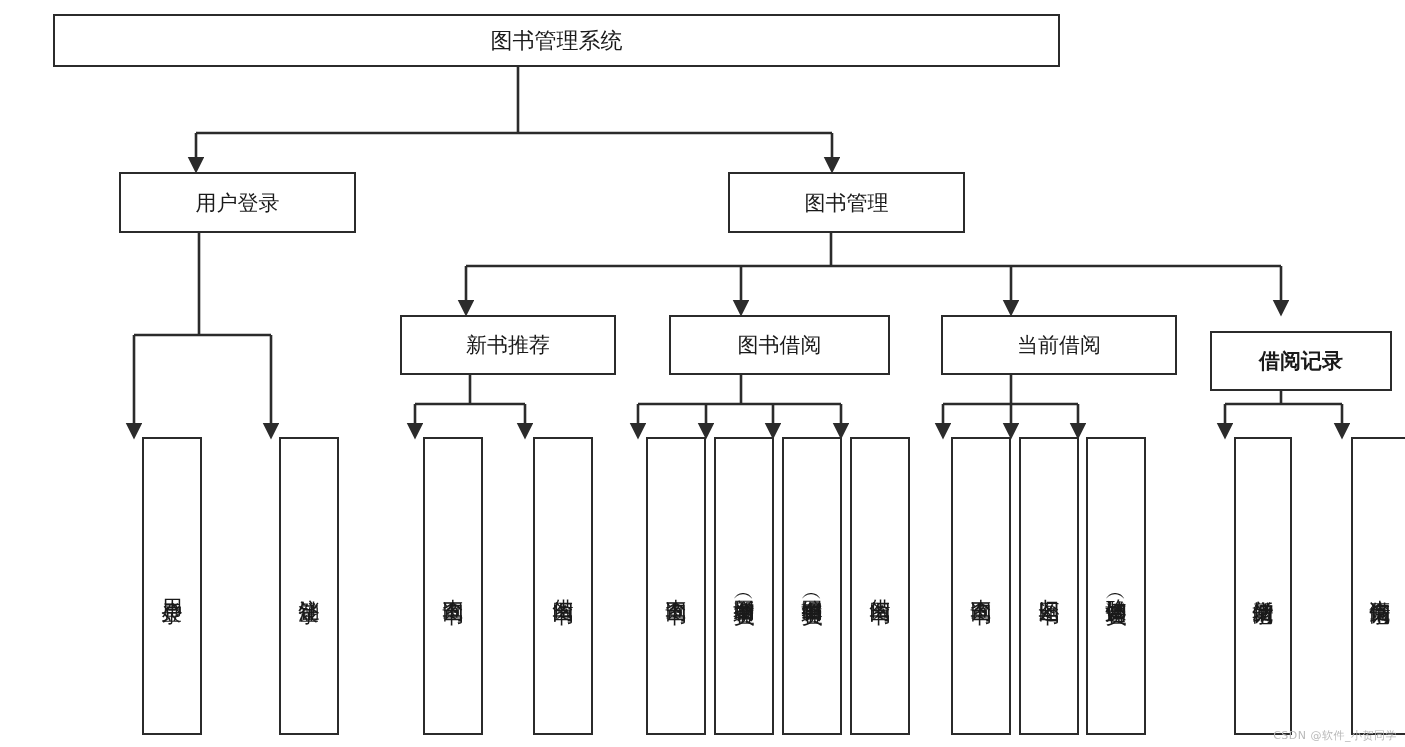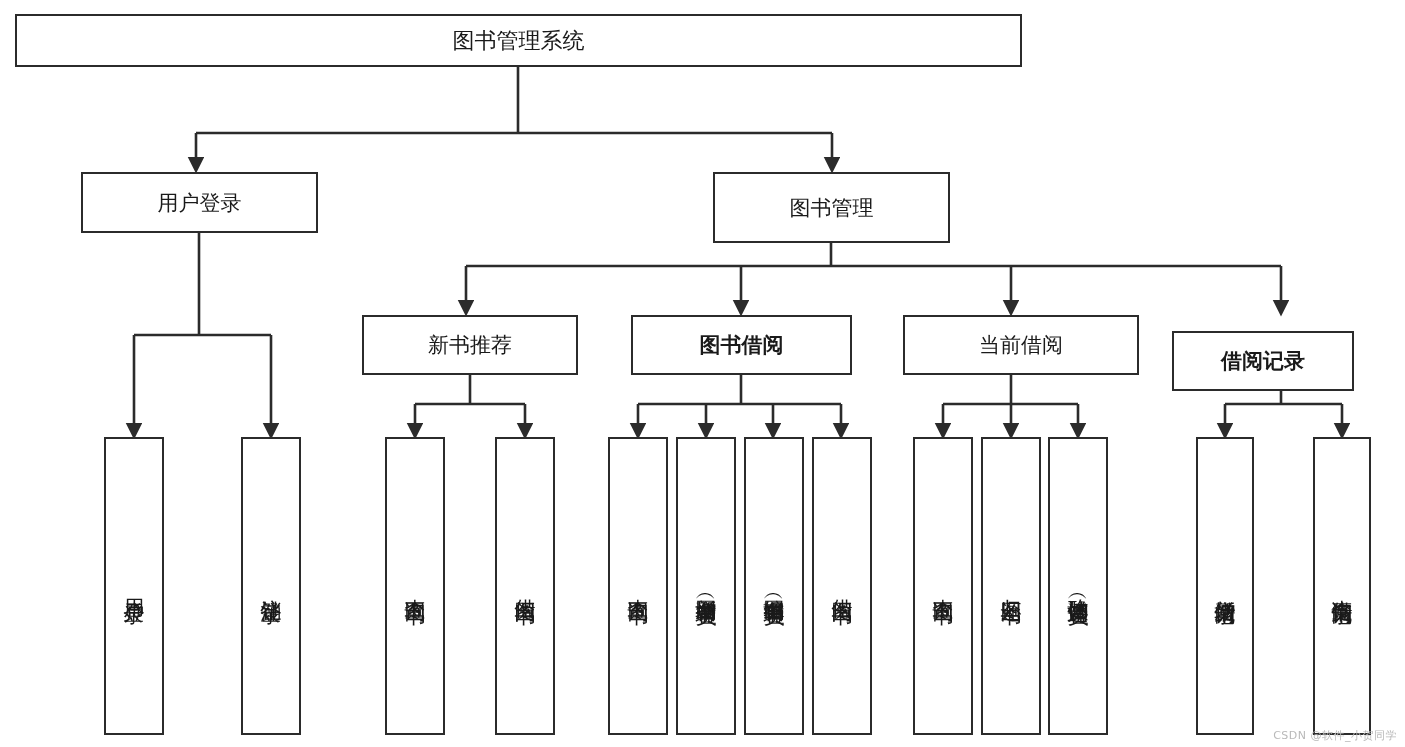--- a/index.html
+++ b/index.html
@@ -28,20 +28,21 @@
   }
   .node {
     position: absolute;
     box-sizing: border-box;
     border: 2px solid #2b2b2b;
     background: #ffffff;
     display: flex;
     align-items: center;
     justify-content: center;
     color: #1a1a1a;
+    margin-left: 38px;
   }
   .node.root {
     font-size: 22px;
   }
   .node.lvl2 {
     font-size: 21px;
   }
   .node.lvl3 {
     font-size: 21px;
   }
@@ -127,28 +128,28 @@
     </g>
   </svg>
 
   <div class="node root" style="left:15px; top:14px; width:1007px; height:53px;">
     <span>图书管理系统</span>
   </div>
 
   <div class="node lvl2" style="left:81px; top:172px; width:237px; height:61px;">
     <span>用户登录</span>
   </div>
-  <div class="node lvl2" style="left:713px; top:172px; width:237px; height:71px;">
+  <div class="node lvl2" style="left:690px; top:172px; width:237px; height:61px;">
     <span>图书管理</span>
   </div>
 
   <div class="node lvl3" style="left:362px; top:315px; width:216px; height:60px;">
     <span>新书推荐</span>
   </div>
-  <div class="node lvl3" style="left:631px; top:315px; width:221px; height:60px;font-weight:bold;">
+  <div class="node lvl3" style="left:631px; top:315px; width:221px; height:60px;">
     <span>图书借阅</span>
   </div>
   <div class="node lvl3" style="left:903px; top:315px; width:236px; height:60px;">
     <span>当前借阅</span>
   </div>
   <div class="node lvl3" style="left:1172px; top:331px; width:182px; height:60px;font-weight:bold;">
     <span>借阅记录</span>
   </div>
 
   <div class="node leaf" style="left:104px; top:437px; width:60px; height:298px;">

